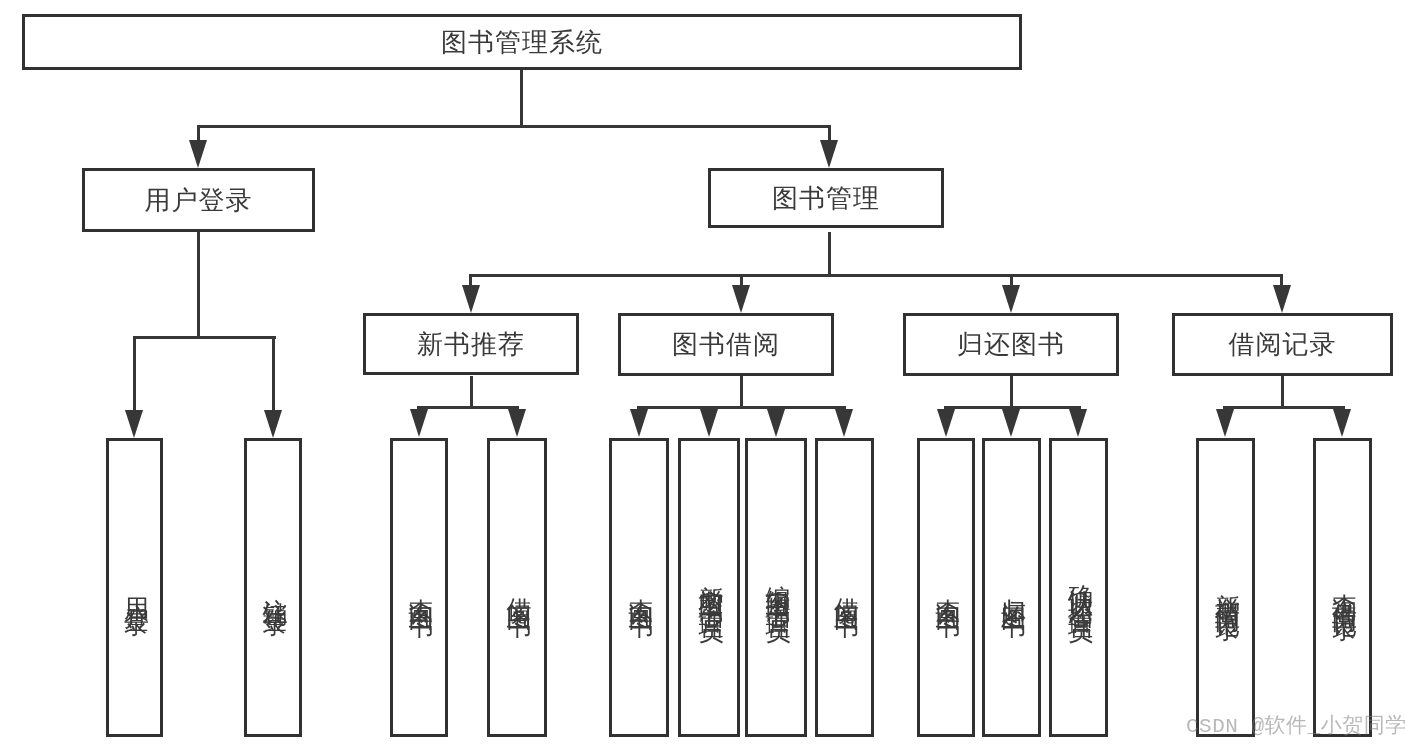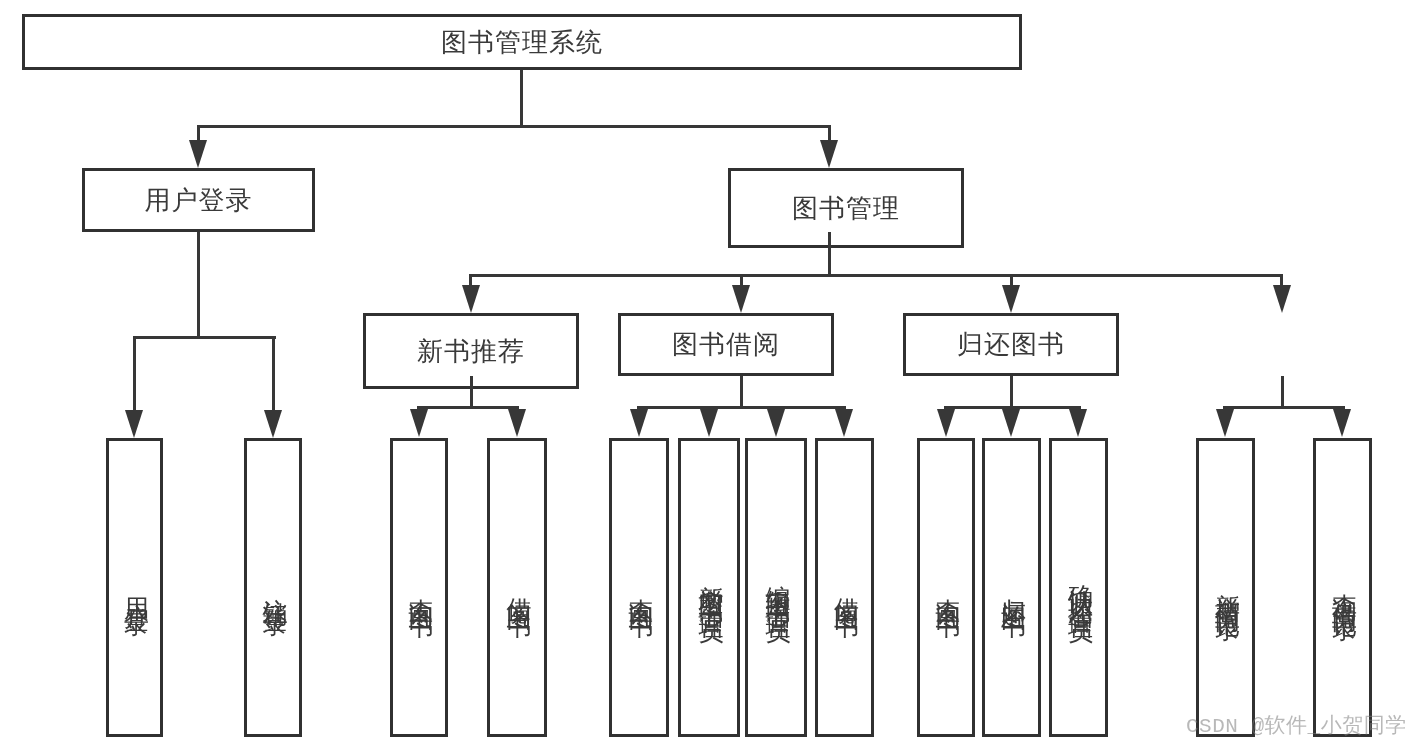--- a/index.html
+++ b/index.html
@@ -42,21 +42,21 @@
   <div class="ln" style="left:520px;top:70px;width:3px;height:56px"></div>
   <div class="ln" style="left:197px;top:125px;width:634px;height:3px"></div>
   <div class="ln" style="left:197px;top:125px;width:3px;height:18px"></div>
   <div class="arr" style="left:189px;top:140px"></div>
   <div class="ln" style="left:828px;top:125px;width:3px;height:18px"></div>
   <div class="arr" style="left:820px;top:140px"></div>
 
   <div class="nd h" style="left:82px;top:168px;width:233px;height:64px">
     <span>用户登录</span>
   </div>
-  <div class="nd h" style="left:728px;top:168px;width:236px;height:80px">
+  <div class="nd h" style="left:708px;top:168px;width:236px;height:60px">
     <span>图书管理</span>
   </div>
 
   <div class="ln" style="left:197px;top:232px;width:3px;height:107px"></div>
   <div class="ln" style="left:133px;top:336px;width:143px;height:3px"></div>
   <div class="ln" style="left:133px;top:336px;width:3px;height:76px"></div>
   <div class="arr" style="left:125px;top:410px"></div>
   <div class="ln" style="left:272px;top:336px;width:3px;height:76px"></div>
   <div class="arr" style="left:264px;top:410px"></div>
 
@@ -64,28 +64,31 @@
   <div class="ln" style="left:469px;top:274px;width:814px;height:3px"></div>
   <div class="ln" style="left:469px;top:274px;width:3px;height:13px"></div>
   <div class="arr" style="left:462px;top:285px"></div>
   <div class="ln" style="left:740px;top:274px;width:3px;height:13px"></div>
   <div class="arr" style="left:732px;top:285px"></div>
   <div class="ln" style="left:1010px;top:274px;width:3px;height:13px"></div>
   <div class="arr" style="left:1002px;top:285px"></div>
   <div class="ln" style="left:1280px;top:274px;width:3px;height:13px"></div>
   <div class="arr" style="left:1273px;top:285px"></div>
 
-  <div class="nd h" style="left:363px;top:313px;width:216px;height:76px">
+  <div class="nd h" style="left:363px;top:313px;width:216px;height:62px">
     <span>新书推荐</span>
   </div>
   <div class="nd h" style="left:618px;top:313px;width:216px;height:63px">
     <span>图书借阅</span>
   </div>
   <div class="nd h" style="left:903px;top:313px;width:216px;height:63px">
     <span>归还图书</span>
+  </div>
+  <div class="nd h" style="left:1172px;top:313px;width:221px;height:63px">
+    <span>借阅记录</span>
   </div>
 
   <div class="ln" style="left:470px;top:376px;width:3px;height:33px"></div>
   <div class="ln" style="left:417px;top:406px;width:102px;height:3px"></div>
   <div class="arr" style="left:410px;top:409px"></div>
   <div class="arr" style="left:508px;top:409px"></div>
 
   <div class="ln" style="left:740px;top:376px;width:3px;height:33px"></div>
   <div class="ln" style="left:637px;top:406px;width:209px;height:3px"></div>
   <div class="arr" style="left:630px;top:409px"></div>

